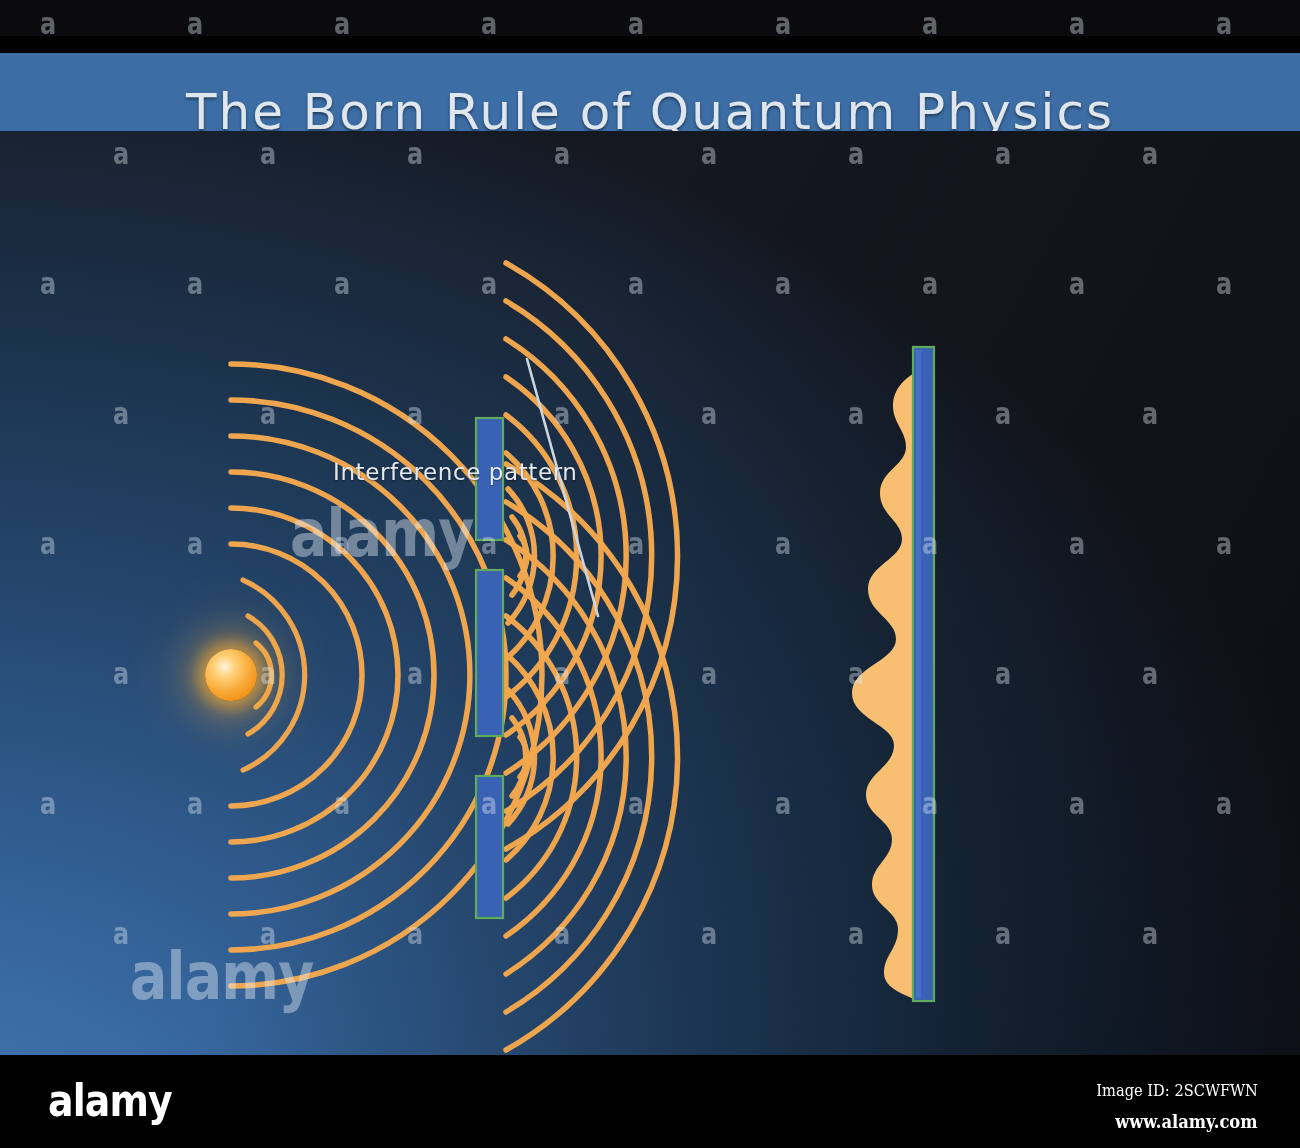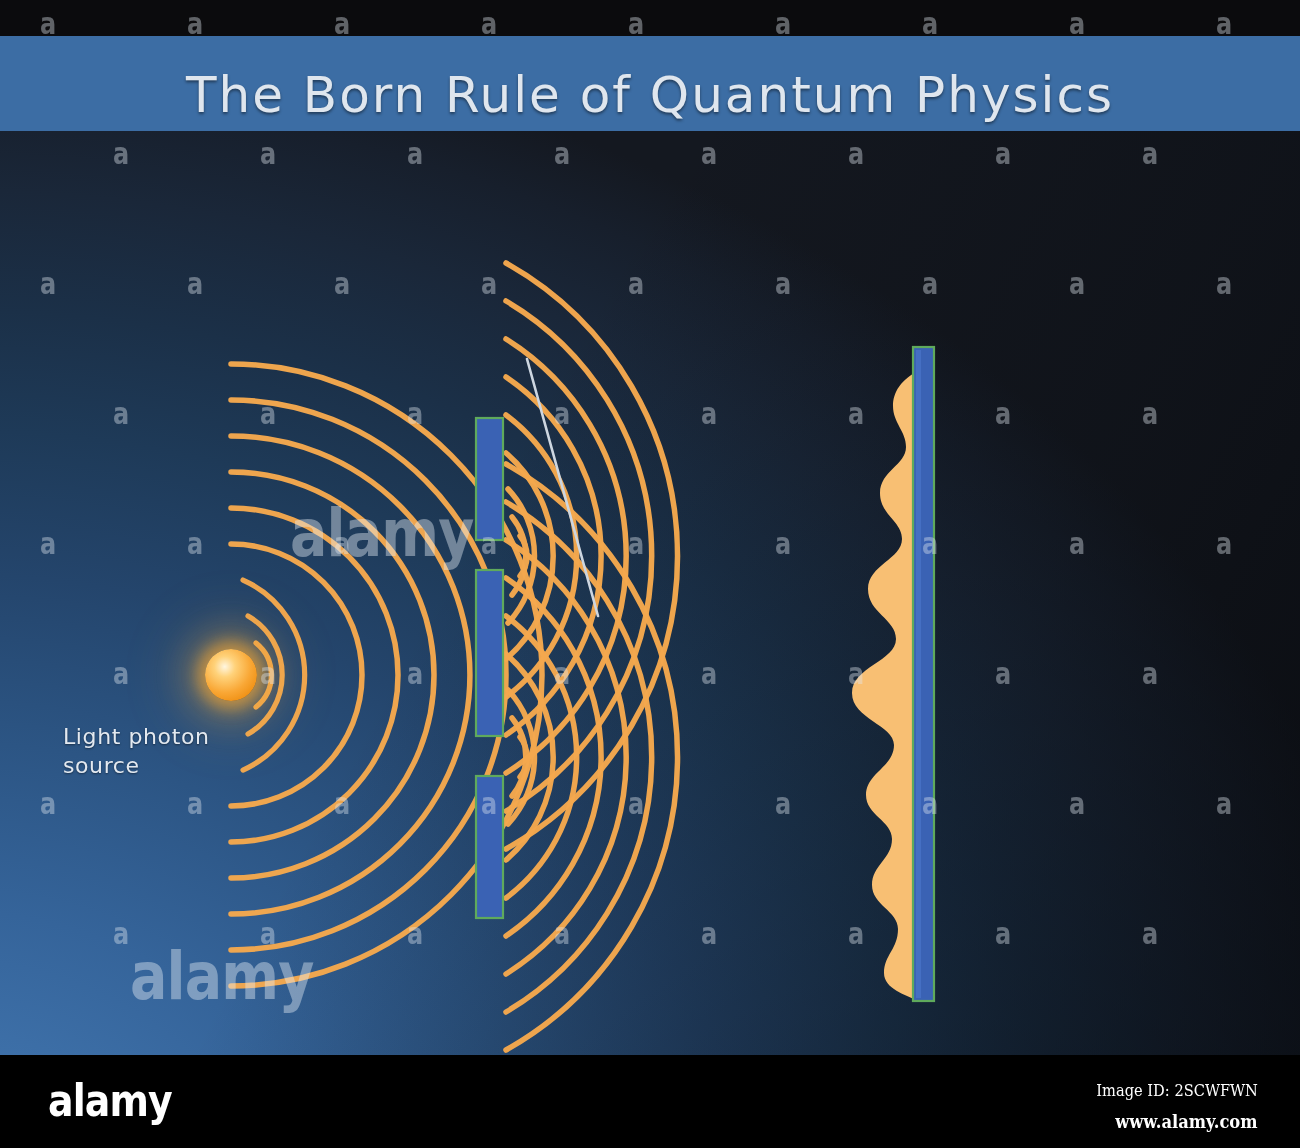--- a/index.html
+++ b/index.html
@@ -17,21 +17,21 @@
   }
 
   
   #top-strip{
     position:absolute; left:0; top:0; width:1300px; height:36px;
     background:#0b0b0d;
   }
 
   
   #title-banner{
-    position:absolute; left:0; top:36px; width:1300px; height:117px;
+    position:absolute; left:0; top:53px; width:1300px; height:117px;
     background:#3c6da4;
     display:flex; align-items:center; justify-content:center;
   }
   #title-text{
     color:#dfe6ee;
     font-size:50px;
     font-weight:400;
     letter-spacing:2px;
     font-family:"DejaVu Sans", sans-serif;
     text-shadow:0 2px 3px rgba(0,0,0,.45);
@@ -260,22 +260,21 @@
       <rect x="913" y="216" width="21" height="654" fill="#3a62b4" stroke="#5faa5c" stroke-width="2.2"></rect>
       <rect x="916" y="219" width="5" height="648" fill="#4a74c8" opacity="0.75"></rect>
     </svg>
 
     <svg id="leader-line" viewBox="0 0 1300 924">
       <line x1="527" y1="228" x2="598" y2="485" stroke="#cdd6e0" stroke-width="2.6" stroke-linecap="round"></line>
     </svg>
 
     <div id="photon"></div>
 
-    <div class="label" id="label-source">Light photon
-source</div>
+    <div class="label" id="label-interference">Interference pattern</div>
 
 
 
   </div>
 
   <div id="footer"></div>
   <div id="alamy-logo">alamy</div>
   <div id="footer-imageid">Image ID: 2SCWFWN</div>
   <div id="footer-url">www.alamy.com</div>
 

